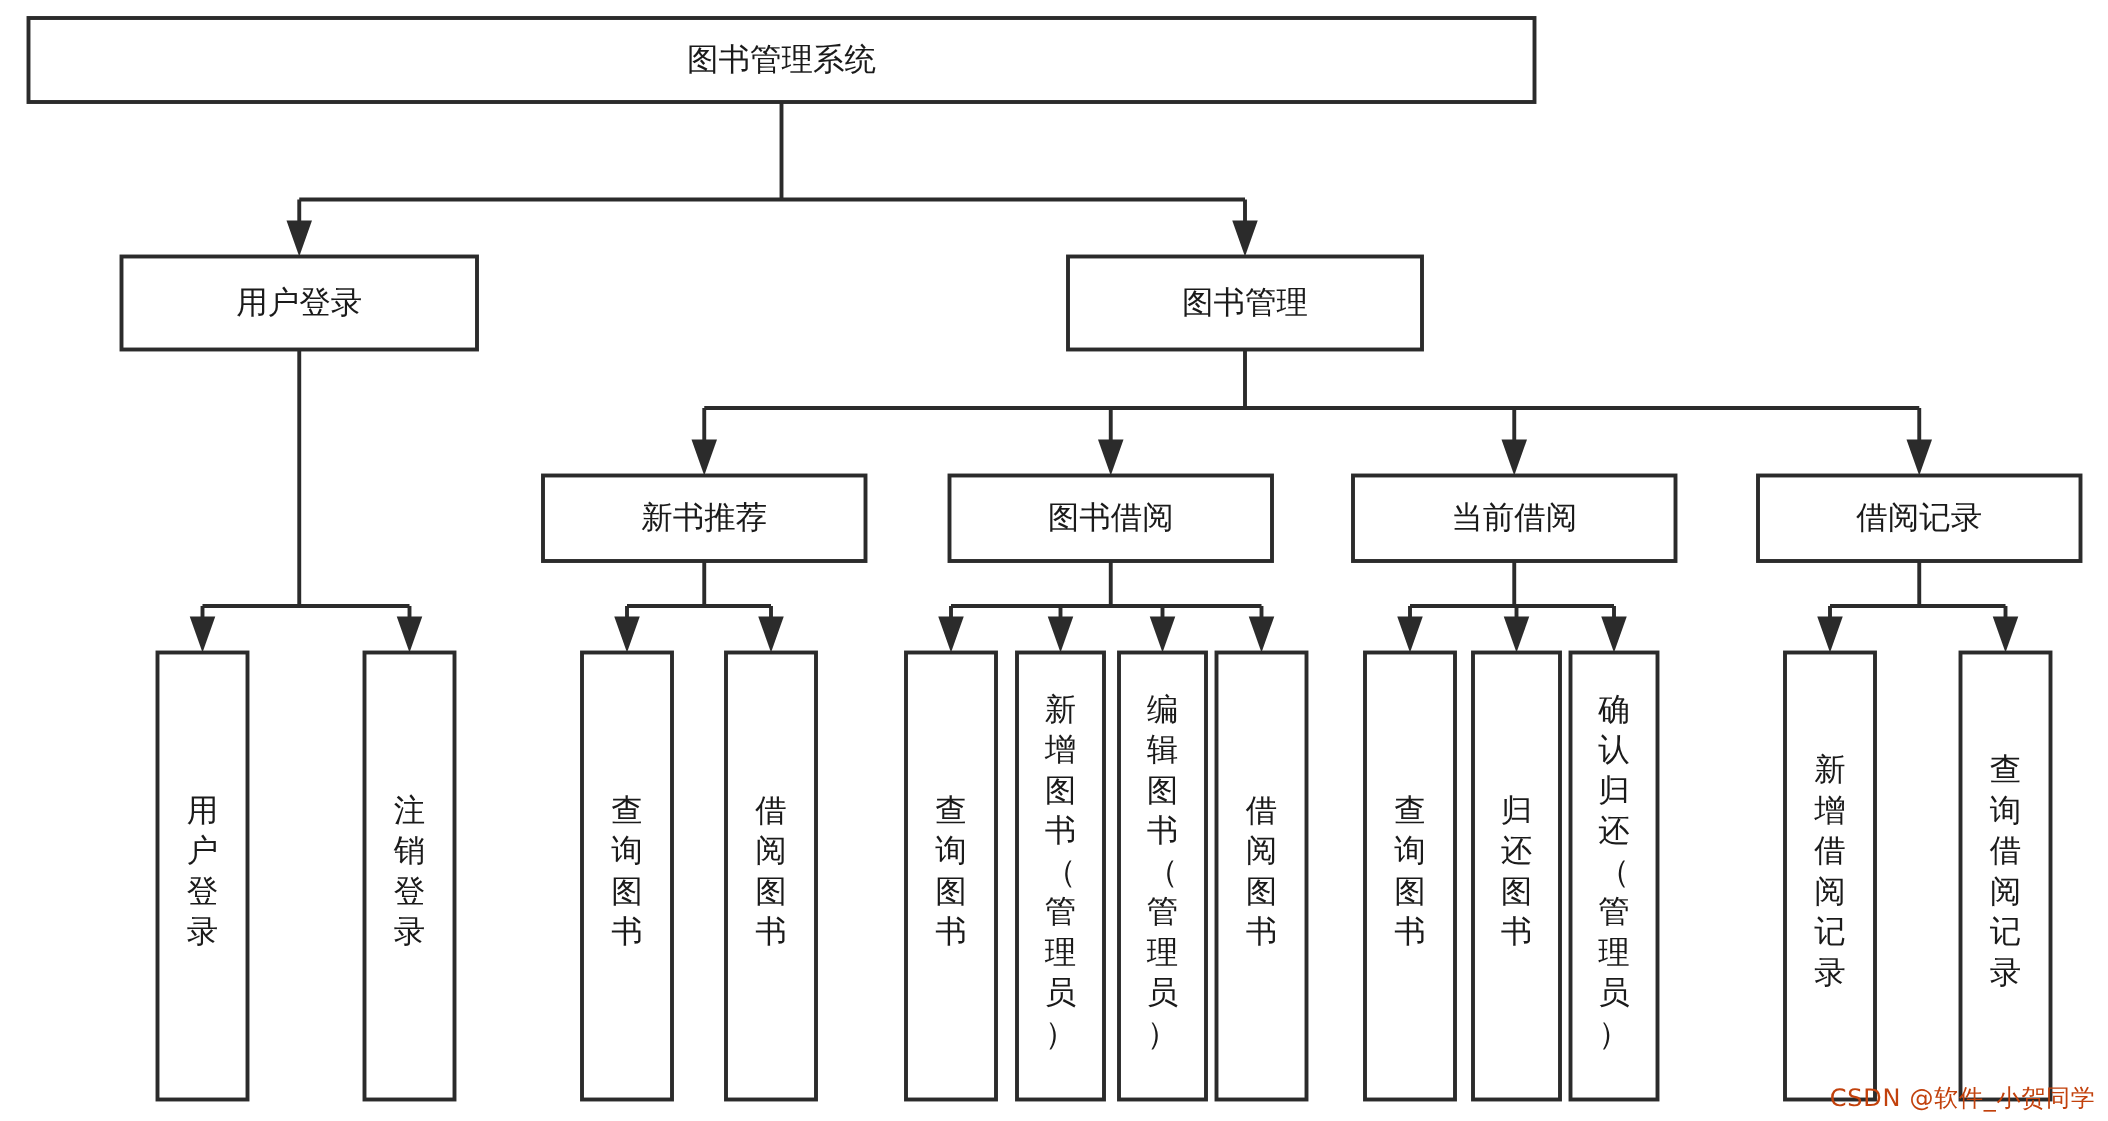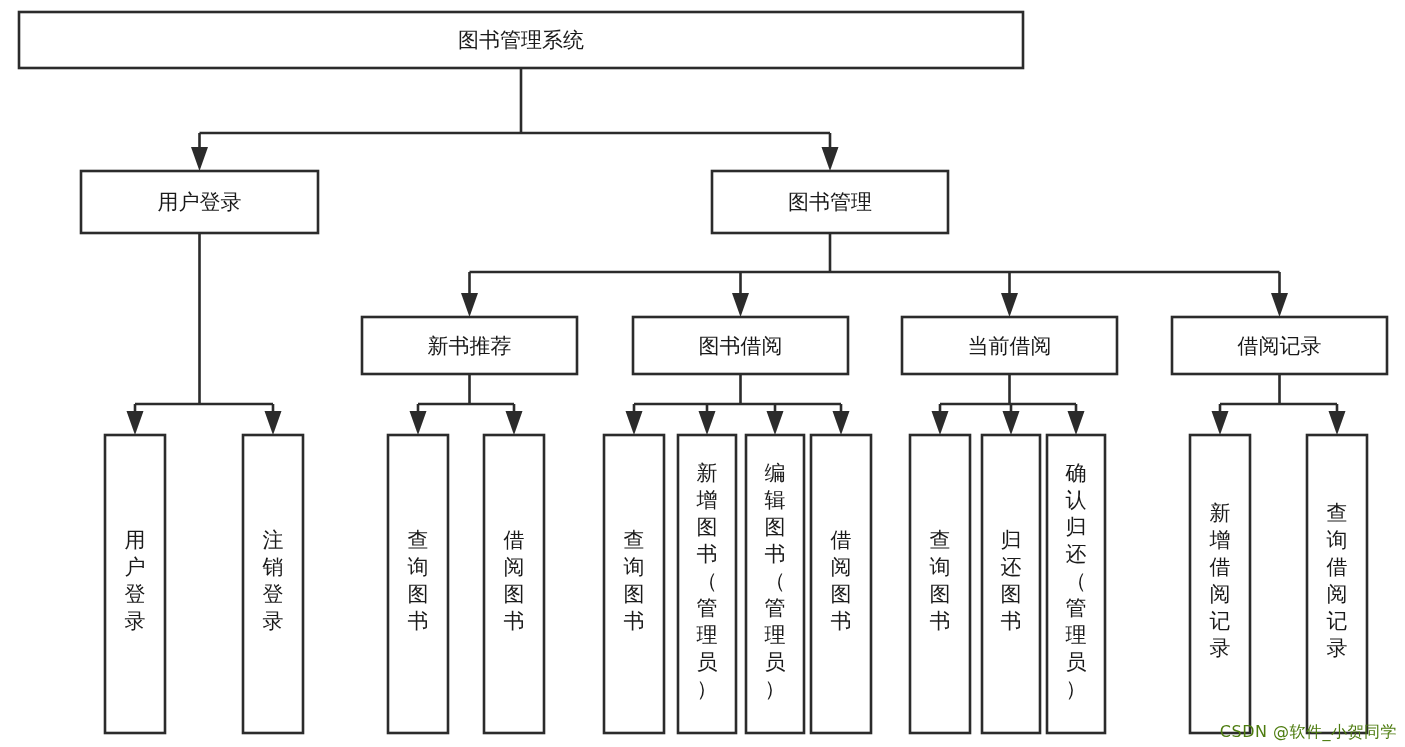--- a/index.html
+++ b/index.html
@@ -53,21 +53,21 @@
     font-family: "DejaVu Sans", "Liberation Sans", sans-serif;
     font-size: 21px;
     text-anchor: middle;
   }
   .watermark {
     position: absolute;
     right: 8px;
     bottom: 4px;
     font-family: "DejaVu Sans", "Liberation Sans", sans-serif;
     font-size: 16px;
-    color: #4d7c0f;
+    color: #c2410c;
     letter-spacing: 0.5px;
     white-space: nowrap;
     user-select: none;
   }
 </style>
 </head>
 <body>
 
 <div id="chart-root">
   <svg class="flow" viewBox="0 0 1405 747" xmlns="http://www.w3.org/2000/svg">

